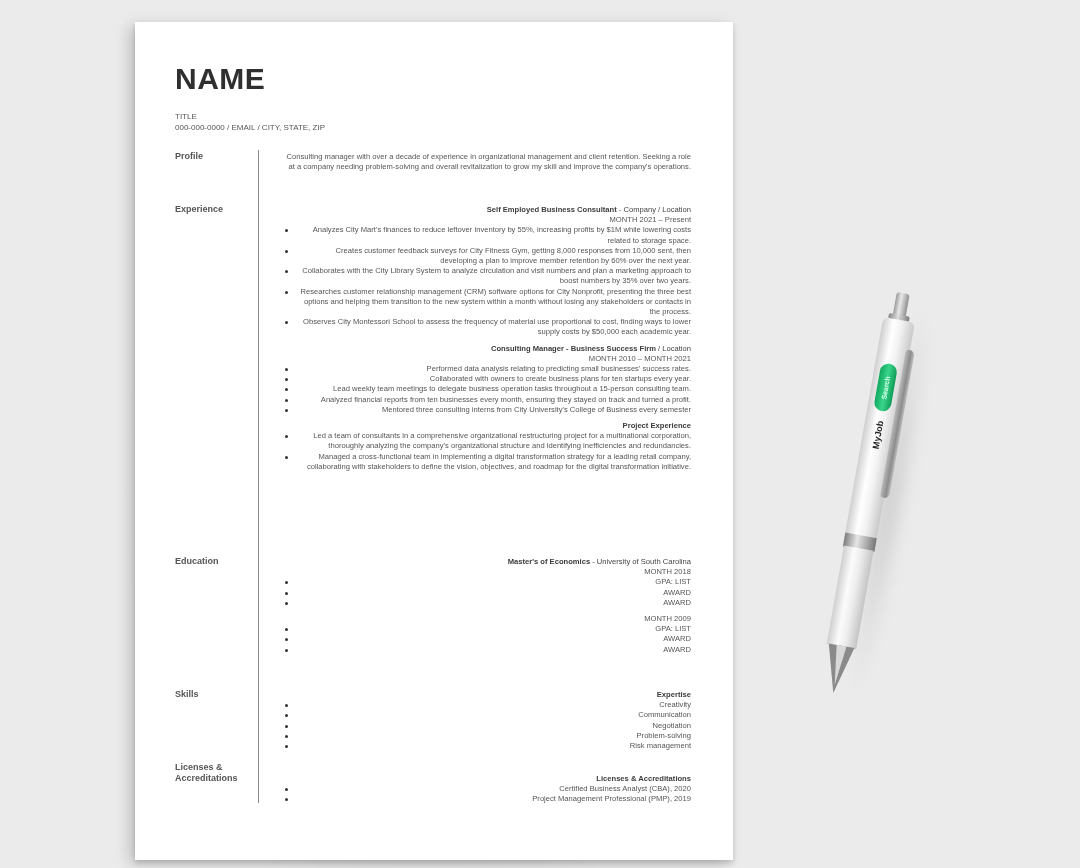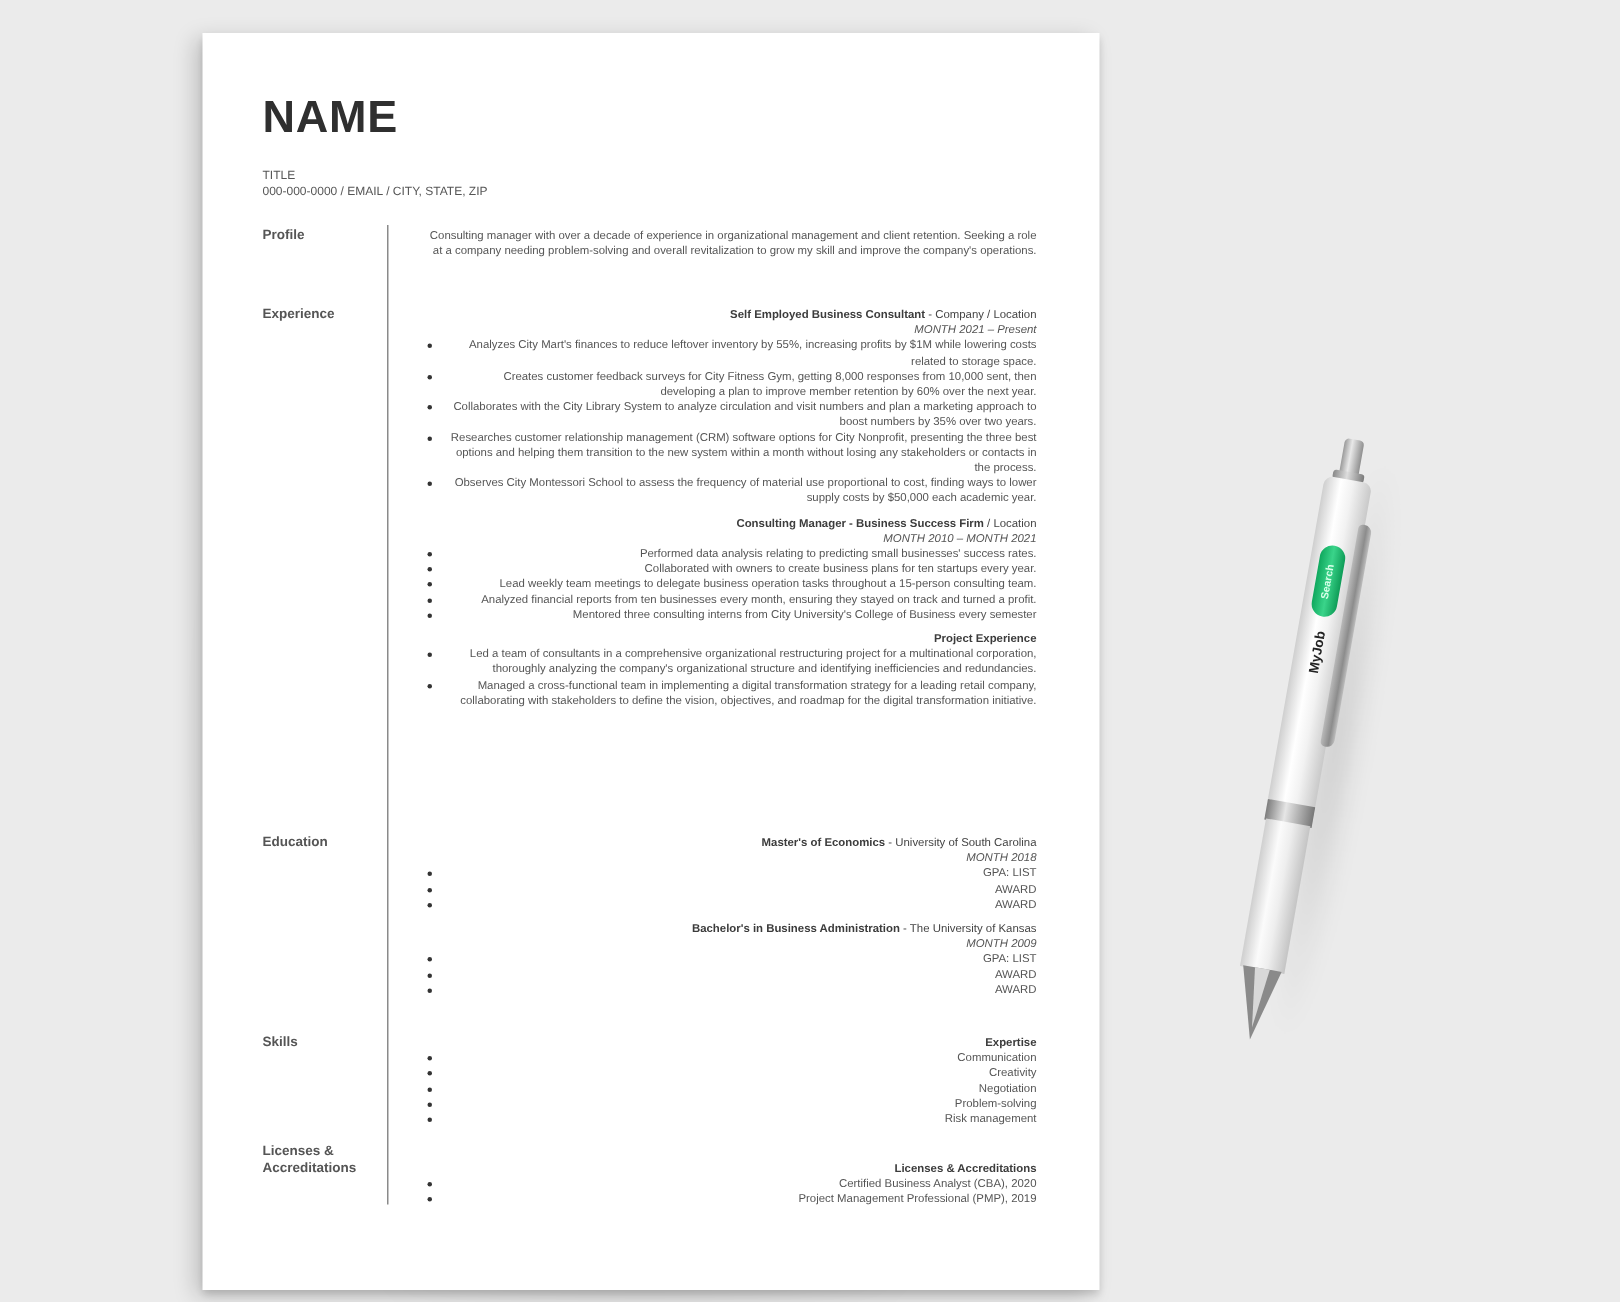--- a/index.html
+++ b/index.html
@@ -36,21 +36,21 @@
     position: absolute; left: 40px;
     font-size: 9px; font-weight: bold; color: #555; line-height: 11px;
   }
   .content {
     position: absolute; left: 146px; width: 410px;
     font-size: 7.6px; line-height: 10.2px; color: #555; text-align: right;
   }
   .profile-text { }
   .job-head { color: #444; }
   .job-head b { font-weight: bold; color: #3c3c3c; }
-  .date { font-style: italic; color: #555; }
+  .date { color: #555; }
   ul.bullets { list-style: none; }
   ul.bullets li { position: relative; padding-left: 17px; }
   ul.bullets li::before {
     content: ""; position: absolute; left: 4px; top: 4px;
     width: 3px; height: 3px; border-radius: 50%; background: #333;
   }
   .block { margin-bottom: 6px; }
 
   
   .pen {
@@ -183,36 +183,35 @@
       <div class="block">
         <div class="job-head"><b>Master's of Economics</b><span> - University of South Carolina</span></div>
         <div class="date">MONTH 2018</div>
         <ul class="bullets">
           <li>GPA: LIST</li>
           <li>AWARD</li>
           <li>AWARD</li>
         </ul>
       </div>
       <div class="block">
-        <div class="job-head"><b>Bachelor's in Business Administration</b><span> - The University of Kansas</span></div>
         <div class="date">MONTH 2009</div>
         <ul class="bullets">
           <li>GPA: LIST</li>
           <li>AWARD</li>
           <li>AWARD</li>
         </ul>
       </div>
     </div>
 
     <div class="sec-label" style="top:667px">Skills</div>
     <div class="content" style="top:668px">
       <div class="job-head"><b>Expertise</b></div>
       <ul class="bullets">
+        <li>Creativity</li>
         <li>Communication</li>
-        <li>Creativity</li>
         <li>Negotiation</li>
         <li>Problem-solving</li>
         <li>Risk management</li>
       </ul>
     </div>
 
     <div class="sec-label" style="top:740px">
       <div>Licenses &amp;</div>
       <div>Accreditations</div>
     </div>

